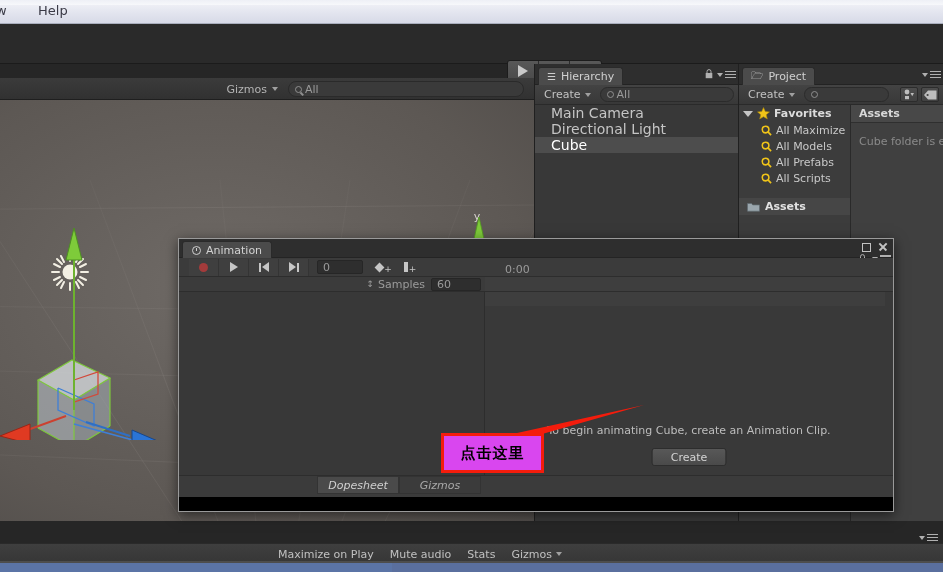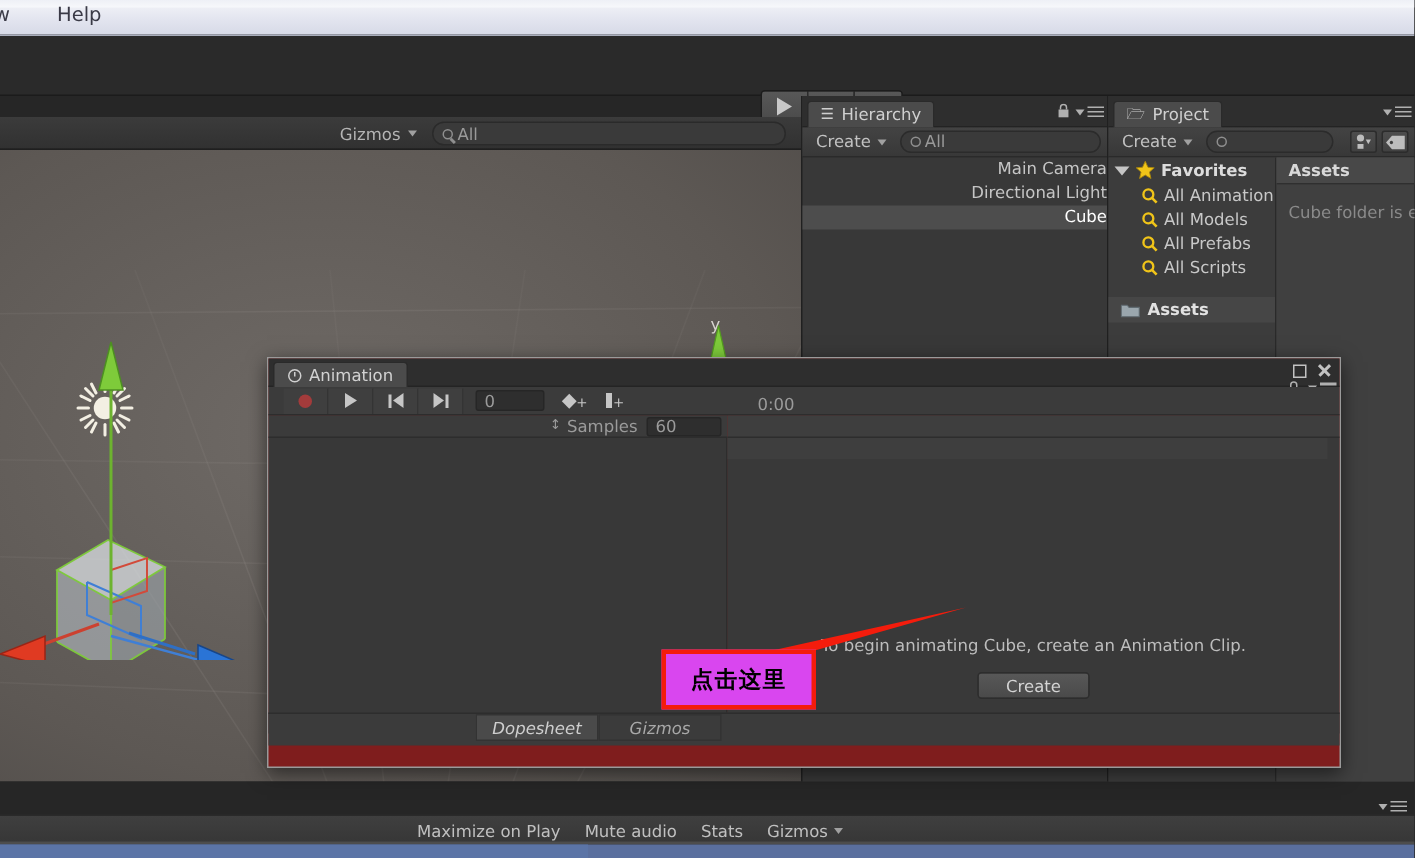--- a/index.html
+++ b/index.html
@@ -159,21 +159,21 @@
     border-top:4px solid #a0a0a0;
   }
   .panel-search {
     flex:1; height:15px; background:#3a3a3a; border:1px solid #2b2b2b;
     border-radius:8px; display:flex; align-items:center; gap:3px; padding-left:6px;
     font-size:11px; color:#9a9a9a;
   }
   .hier-list { position:absolute; left:0; top:41px; width:100%; }
   .hier-row {
     height:16px; line-height:16px; padding-left:16px;
-    font-size:11px; color:#c5c5c5;text-align:right;
+    font-size:14px; color:#c5c5c5;
   }
   .hier-row.selected { background:#4d4d4d; color:#fff; }
 
   
   .proj-panel {
     position:absolute; left:738px; top:64px; width:205px; height:457px;
     background:#383838; border-left:1px solid #202020;
   }
   .proj-tb-icons { display:flex; gap:3px; margin-left:auto; }
   .sq-btn {
@@ -208,21 +208,21 @@
   .mag-gold { width:11px;height:11px; flex:none; }
   .assets-row {
     margin-top:12px; height:17px; display:flex; align-items:center; gap:5px; padding-left:8px;
     font-size:11px; font-weight:bold; color:#e2e2e2; background:#464646;
   }
   .folder-ico { width:13px;height:10px; flex:none; }
 
   
   .anim-window {
     position:absolute; left:178px; top:238px; width:716px; height:274px;
-    background:#7f1d1d;
+    background:#000000;
     border:1px solid #9a9a9a;
     box-shadow: 0 3px 12px rgba(0,0,0,.55);
     z-index: 40;
   }
   .anim-titlebar {
     position:absolute; left:0; top:0; width:100%; height:19px;
     background:#2e2e2e; border-bottom:1px solid #242424;
   }
   .anim-tab {
     position:absolute; left:3px; top:2px; height:17px;
@@ -594,21 +594,21 @@
         <svg width="13" height="13" viewBox="0 0 13 13">
           <polygon points="6.5,0.5 8.3,4.5 12.5,4.9 9.3,7.7 10.3,12 6.5,9.7 2.7,12 3.7,7.7 0.5,4.9 4.7,4.5" fill="#f0c419" stroke="#a8860b" stroke-width="0.6"></polygon>
         </svg>
         <span>Favorites</span>
       </div>
       <div class="fav-row">
         <svg class="mag-gold" viewBox="0 0 12 12">
             <circle cx="5" cy="5" r="3.6" fill="none" stroke="#f0c419" stroke-width="1.7"></circle>
             <line x1="7.6" y1="7.6" x2="11" y2="11" stroke="#f0c419" stroke-width="1.9"></line>
           </svg>
-        <span>All Animation</span>
+        <span>All Maximize</span>
       </div>
       <div class="fav-row">
         <svg class="mag-gold" viewBox="0 0 12 12">
             <circle cx="5" cy="5" r="3.6" fill="none" stroke="#f0c419" stroke-width="1.7"></circle>
             <line x1="7.6" y1="7.6" x2="11" y2="11" stroke="#f0c419" stroke-width="1.9"></line>
           </svg>
         <span>All Models</span>
       </div>
       <div class="fav-row">
         <svg class="mag-gold" viewBox="0 0 12 12">

